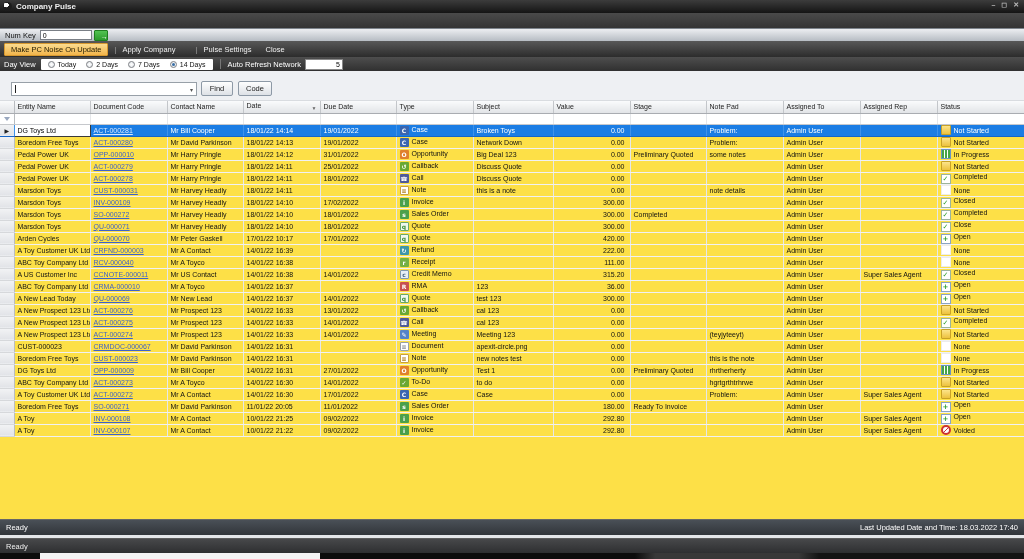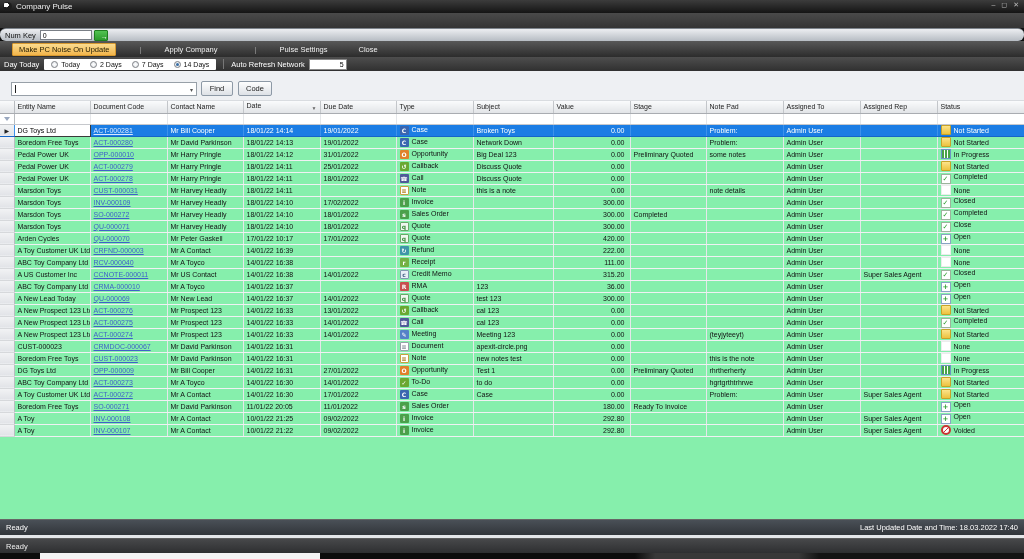--- a/index.html
+++ b/index.html
@@ -2,49 +2,49 @@
 <html style="--sel: #1b7de4; --link: #3f62c8;"><head>
 <meta charset="utf-8">
 <style>
   html,body{margin:0;padding:0;background:#101010;}
   *{box-sizing:border-box;}
   #screen{position:relative;width:1024px;height:559px;overflow:hidden;
           font-family:"Liberation Sans",sans-serif;background:#101010;}
   .band{position:absolute;left:0;width:1024px;}
 
   
-  #titlebar{top:0;height:13px;background:linear-gradient(#3c3c3c,#141414);display:flex;align-items:center;color:#eee;font-size:8px;padding-left:3px;}
+  #titlebar{top:0;height:13px;background:linear-gradient(#3c3c3c,#141414);display:flex;align-items:center;color:#eee;font-size:8px;padding-left:3px;font-weight:bold;}
   #app-icon{width:9px;height:9px;border-radius:50%;background:radial-gradient(circle at 36% 34%,#fff 0 28%,#1d1d1d 30%);margin-right:4px;flex:0 0 auto;}
   #winbtns{position:absolute;right:5px;top:1px;display:flex;gap:6px;color:#b8b8b8;font-size:7px;}
   #winbtns span{cursor:default;}
 
   #darkband{top:13px;height:15px;background:linear-gradient(#4a4a4a,#343434);}
 
   
-  #numkeybar{top:28px;height:13px;background:linear-gradient(#eceef1,#b6bcc3);border-top:1px solid #7d848c;display:flex;align-items:center;padding-left:5px;font-size:7.5px;color:#111;border-radius:6px;}
+  #numkeybar{top:28px;height:13px;background:linear-gradient(#eceef1,#b6bcc3);border-top:1px solid #7d848c;display:flex;align-items:center;padding-left:5px;font-size:7.5px;color:#111;}
   #numkey-input{width:52px;height:10px;margin-left:4px;border:1px solid #7a7f86;font-size:7px;padding:0 2px;font-family:"Liberation Sans",sans-serif;}
   #numkey-go{width:13px;height:11px;margin-left:2px;background:linear-gradient(#53c353,#2c9b2c);border:1px solid #1f7d1f;color:#fff;font-size:7px;line-height:9px;text-align:center;border-radius:1px;}
 
   
-  #tb1{top:41px;height:16px;background:linear-gradient(#585858,#2c2c2c);display:flex;align-items:center;color:#f0f0f0;font-size:7.5px;padding-left:12px;gap:17px;}
+  #tb1{top:41px;height:16px;background:linear-gradient(#585858,#2c2c2c);display:flex;align-items:center;color:#f0f0f0;font-size:7.5px;padding-left:4px;}
   #noise-btn{background:linear-gradient(#fbdc90,#f2b54b);border:1px solid #d89a30;color:#201a00;font-size:7.5px;padding:1px 6px;border-radius:1px;font-family:"Liberation Sans",sans-serif;}
   .tb-sep{color:#9a9a9a;margin:0 6px;font-size:8px;}
   .tb-item{margin-right:14px;cursor:default;}
 
   
   #tb2{top:57px;height:14px;background:linear-gradient(#4e4e4e,#303030);display:flex;align-items:center;font-size:7.5px;color:#fff;padding-left:4px;}
   #radio-panel{background:#fff;height:11px;display:flex;align-items:center;padding:0 7px;margin-left:5px;border-radius:1px;gap:10px;}
   .radio-opt{display:flex;align-items:center;color:#111;font-size:7px;gap:3px;}
   .radio{width:7px;height:7px;border-radius:50%;border:1px solid #7d8085;background:radial-gradient(#fff,#dfe3e8);position:relative;flex:0 0 auto;}
   .radio.sel::after{content:"";position:absolute;left:1px;top:1px;width:3px;height:3px;border-radius:50%;background:#3a6ea5;}
   #tb2-divider{width:1px;height:10px;background:#777;margin:0 7px;}
   #autorefresh-input{width:38px;height:11px;border:1px solid #888;font-size:7px;text-align:right;padding:0 2px;margin-left:4px;font-family:"Liberation Sans",sans-serif;}
 
   
-  #lightzone{top:71px;height:448px;background:#86efac;}
+  #lightzone{top:71px;height:448px;background:#fde047;}
   #searchzone{position:absolute;top:0;left:0;width:1024px;height:30px;background:#eef0f3;border-bottom:1px solid #d9dce0;}
   #search-combo{position:absolute;left:11px;top:11px;width:186px;height:14px;background:#fff;border:1px solid #98a0a8;display:flex;align-items:center;}
   #search-caret{width:1px;height:8px;background:#222;margin-left:3px;}
   #search-input{flex:1;border:0;outline:0;font-size:7px;height:10px;padding:0 2px;background:transparent;font-family:"Liberation Sans",sans-serif;}
   #combo-arrow{color:#555;font-size:6px;padding-right:3px;}
   .sbtn{position:absolute;top:10px;height:15px;background:linear-gradient(#fefefe,#dde1e6);border:1px solid #8d99a6;border-radius:2px;font-size:7.5px;color:#1a1a1a;text-align:center;font-family:"Liberation Sans",sans-serif;padding:0;}
   #find-btn{left:201px;width:32px;}
   #clear-btn{left:238px;width:34px;}
 
   
@@ -124,21 +124,21 @@
   <div id="tb1" class="band">
     <button id="noise-btn">Make PC Noise On Update</button>
     <span class="tb-sep">|</span>
     <span class="tb-item">Apply Company</span>
     <span class="tb-sep">|</span>
     <span class="tb-item">Pulse Settings</span>
     <span class="tb-item">Close</span>
   </div>
 
   <div id="tb2" class="band">
-    <span>Day Today</span>
+    <span>Day View</span>
     <span id="radio-panel">
         <span class="radio-opt">
           <span class="radio"></span>
           <span>Today</span>
         </span>
         <span class="radio-opt">
           <span class="radio"></span>
           <span>2 Days</span>
         </span>
         <span class="radio-opt">

